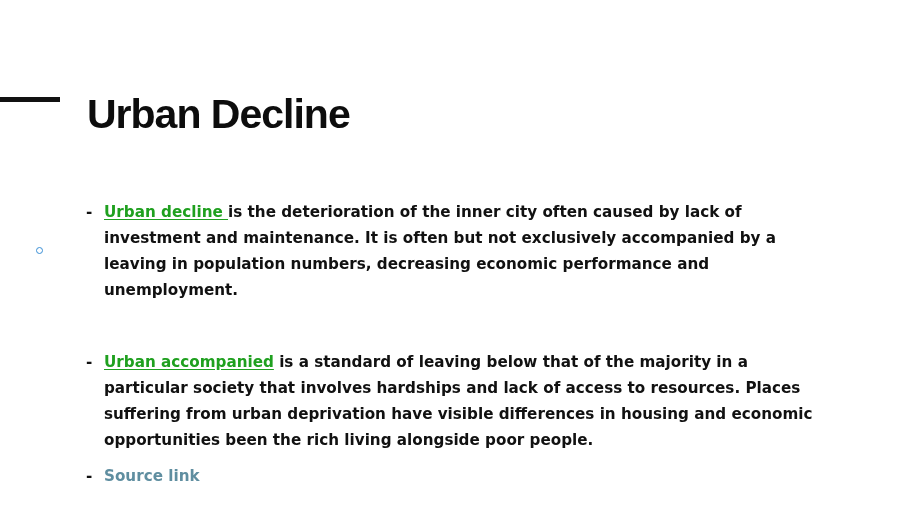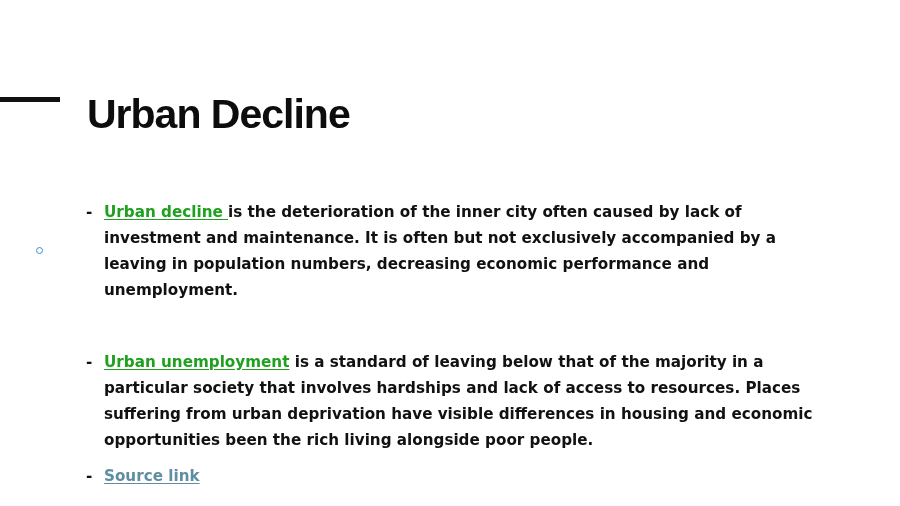--- a/index.html
+++ b/index.html
@@ -74,40 +74,39 @@
     }
     .bullet.b1 { margin-bottom: 46px; }
     .bullet.b2 { margin-bottom: 10px; }
     .term {
       color: #1fa01f;
       text-decoration: underline;
       text-underline-offset: 2px;
     }
     .source-link {
       color: #5f8ea0;
-      text-decoration: underline;
       text-underline-offset: 2px;
       cursor: pointer;
     }
   </style>
 </head>
 <body>
 
 <div class="slide">
   <div class="accent-bar"></div>
   <h1 class="title">Urban Decline</h1>
 
   <div class="nav-dot"></div>
 
   <div class="content">
     <div class="bullet b1">
       <span class="dash">-</span><span class="term">Urban decline </span><span>is the deterioration of the inner city often caused by lack of investment and maintenance.  It is often but not exclusively accompanied by a leaving in population numbers, decreasing economic performance and unemployment.</span>
     </div>
 
     <div class="bullet b2">
-      <span class="dash">-</span><span class="term">Urban unemployment</span><span> is a standard of leaving below that of the majority in a particular society that involves hardships and lack of access to resources. Places suffering from urban deprivation have visible differences in housing and economic opportunities been the rich living alongside poor people.</span>
+      <span class="dash">-</span><span class="term">Urban accompanied</span><span> is a standard of leaving below that of the majority in a particular society that involves hardships and lack of access to resources. Places suffering from urban deprivation have visible differences in housing and economic opportunities been the rich living alongside poor people.</span>
     </div>
 
     <div class="bullet b3">
       <span class="dash">-</span><span class="source-link">Source link</span>
     </div>
   </div>
 </div>
 
 </body></html>

